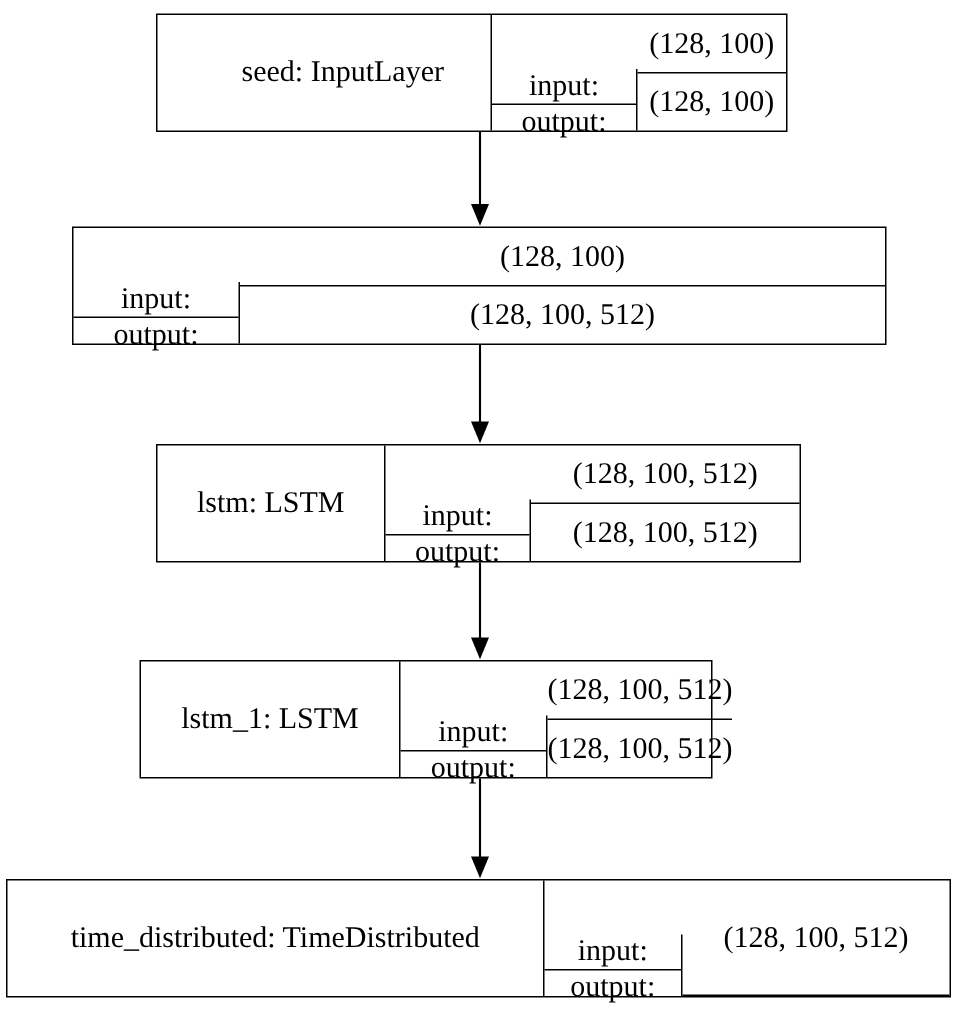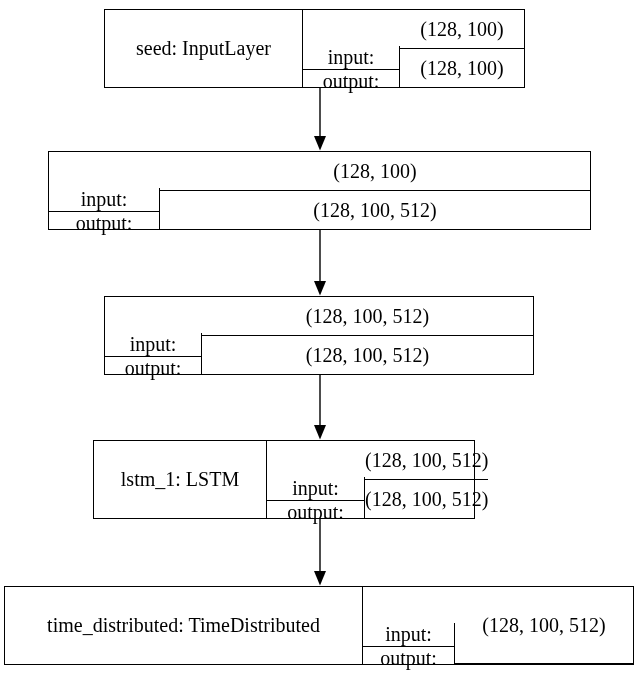--- a/index.html
+++ b/index.html
@@ -47,21 +47,21 @@
   .row-top{border-bottom:1.5px solid #000000;}
   .arrows{
     position:absolute;
     left:0;top:0;
     pointer-events:none;
   }
 </style>
 </head>
 <body>
 
-<div class="node" style="left:104px;top:9px;width:421px;height:79px;">
+<div class="node" style="left:104px;top:9px;width:421px;height:79px;padding-left:25px;">
   <div class="cell label-cell" style="width:198px;">seed: InputLayer</div>
   <div class="io-col" style="width:97px;">
     <div class="cell row-top">input:</div>
     <div class="cell">output:</div>
   </div>
   <div class="val-col">
     <div class="cell row-top">(128, 100)</div>
     <div class="cell">(128, 100)</div>
   </div>
 </div>
@@ -71,20 +71,21 @@
     <div class="cell row-top">input:</div>
     <div class="cell">output:</div>
   </div>
   <div class="val-col">
     <div class="cell row-top">(128, 100)</div>
     <div class="cell">(128, 100, 512)</div>
   </div>
 </div>
 
 <div class="node" style="left:104px;top:296px;width:430px;height:79px;">
+  <div class="cell label-cell" style="width:152px;">lstm: LSTM</div>
   <div class="io-col" style="width:97px;">
     <div class="cell row-top">input:</div>
     <div class="cell">output:</div>
   </div>
   <div class="val-col">
     <div class="cell row-top">(128, 100, 512)</div>
     <div class="cell">(128, 100, 512)</div>
   </div>
 </div>
 

